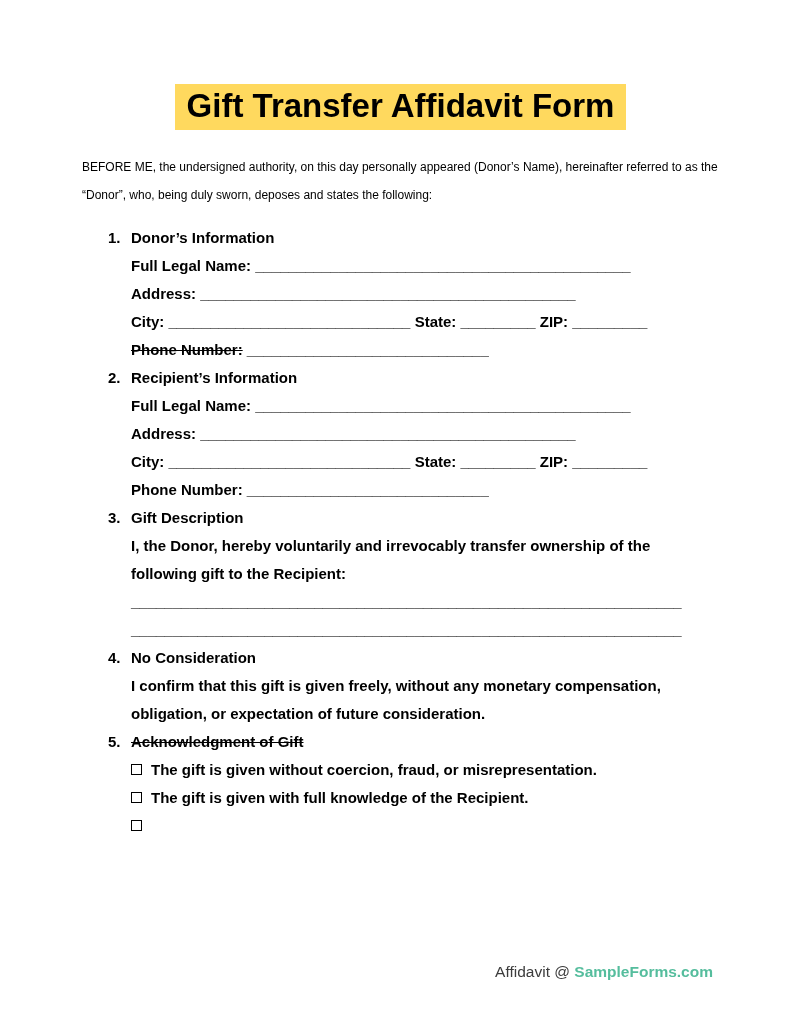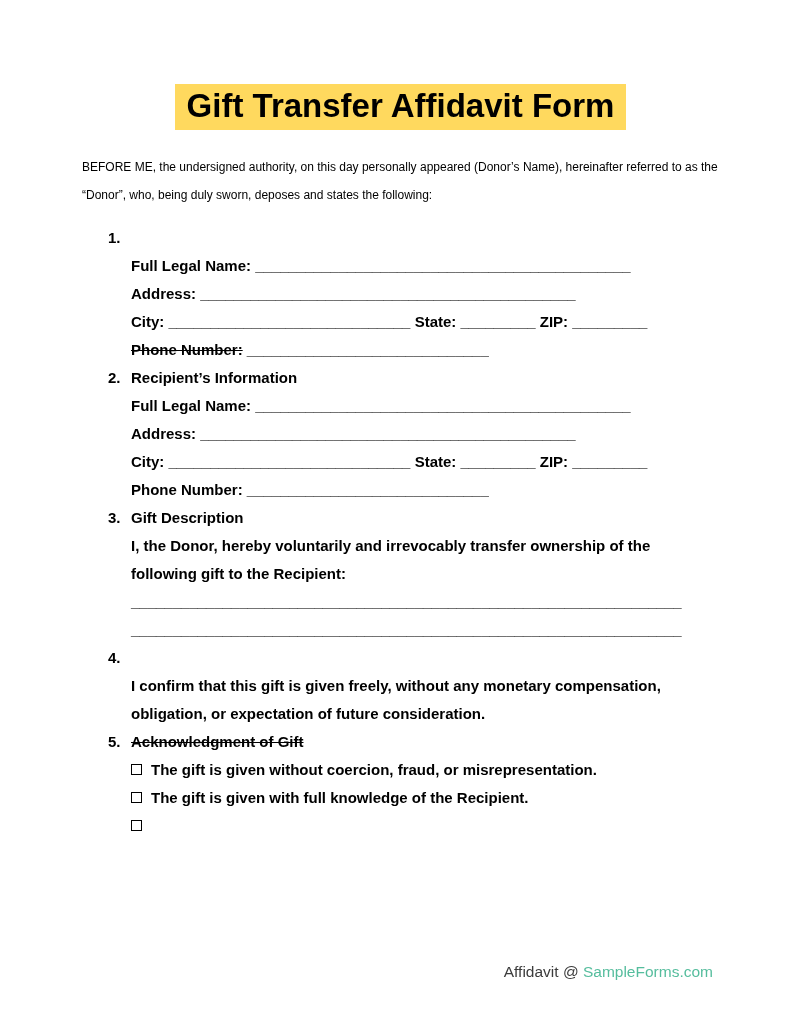--- a/index.html
+++ b/index.html
@@ -53,21 +53,21 @@
   .footer {
     position: absolute;
     top: 963px; right: 88px;
     font-size: 15.5px;
     font-weight: 400;
     color: #3c3c3c;
     white-space: nowrap;
   }
   .brand {
     color: #55bd9d;
-    font-weight: 400;
+    font-weight: 700;
     text-decoration: none;
     cursor: pointer;
   }
 </style>
 </head>
 <body>
 
 <div class="page">
 
   <div class="title-row">
@@ -75,20 +75,21 @@
   </div>
 
 
   <p class="intro">BEFORE ME, the undersigned authority, on this day personally appeared (Donor’s Name), hereinafter referred to as the “Donor”, who, being duly sworn, deposes and states the following:</p>
 
   <div class="list">
 
     <div class="section">
       <div class="heading-row">
         <span class="num">1.</span>
+        <span class="heading">Donor’s Information</span>
       </div>
       <div class="sub">
         <div class="line">
           <span>Full Legal Name:</span>
           <span class="blank">_____________________________________________</span>
         </div>
         <div class="line">
           <span>Address:</span>
           <span class="blank">_____________________________________________</span>
         </div>
@@ -144,20 +145,21 @@
       <div class="sub">
         <div>I, the Donor, hereby voluntarily and irrevocably transfer ownership of the following gift to the Recipient:</div>
         <div class="line blank">__________________________________________________________________</div>
         <div class="line blank">__________________________________________________________________</div>
       </div>
     </div>
 
     <div class="section">
       <div class="heading-row">
         <span class="num">4.</span>
+        <span class="heading">No Consideration</span>
       </div>
       <div class="sub">
         <div>I confirm that this gift is given freely, without any monetary compensation, obligation, or expectation of future consideration.</div>
       </div>
     </div>
 
     <div class="section">
       <div class="heading-row">
         <span class="num">5.</span>
         <span class="heading struck">Acknowledgment of Gift</span>

